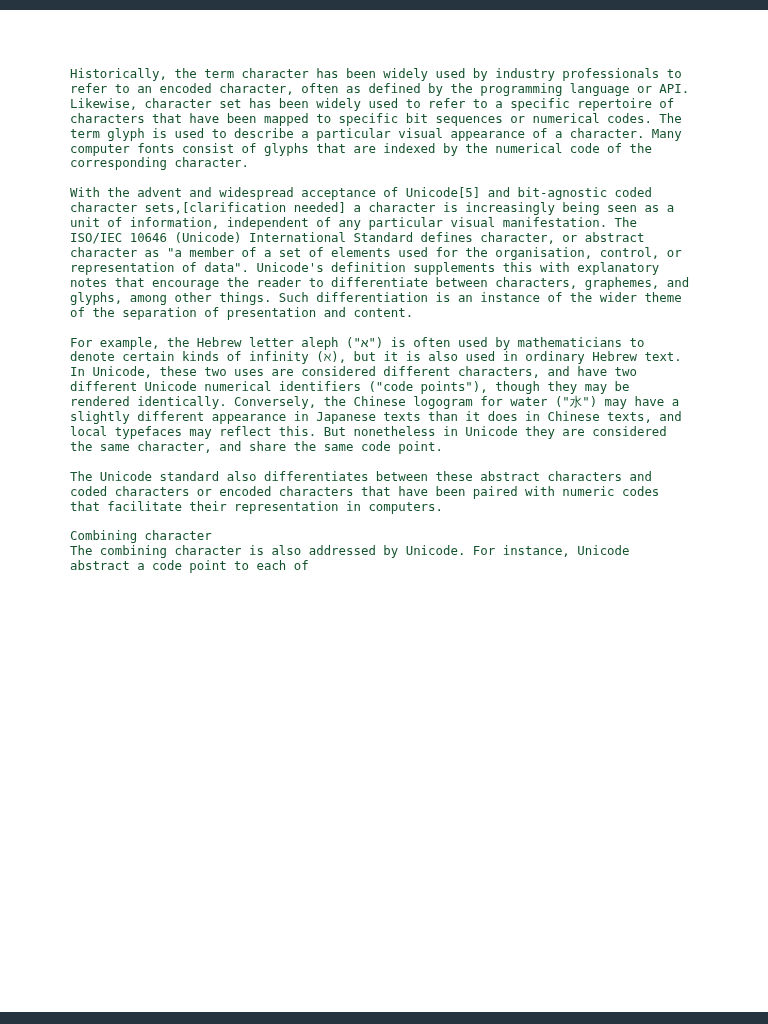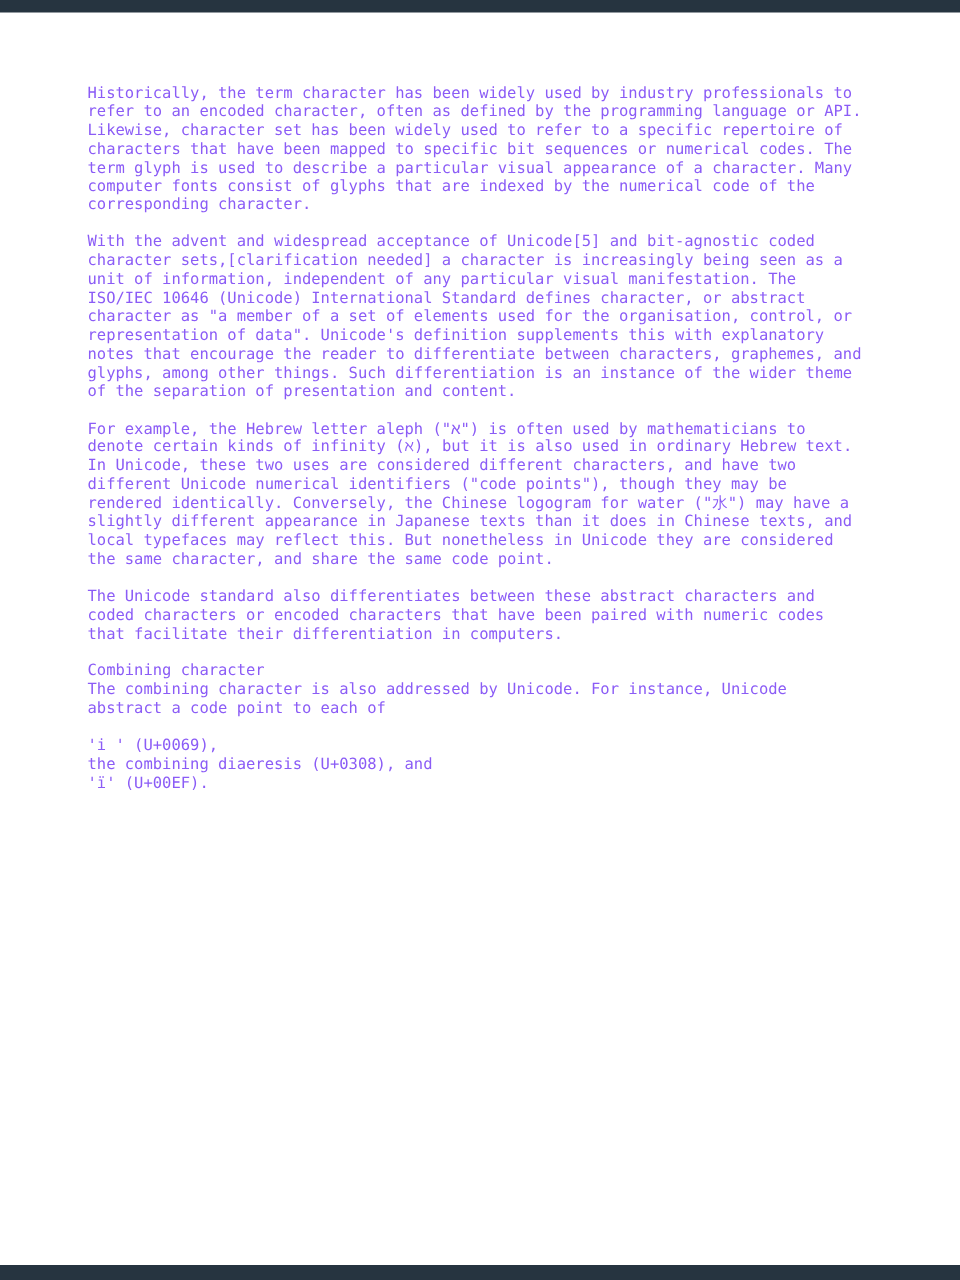--- a/index.html
+++ b/index.html
@@ -34,21 +34,21 @@
     line-height: 14.9px;
     white-space: pre;
     color: inherit;
   }
 </style>
 </head>
 <body style="background: rgb(255, 255, 255);">
 
 <div class="viewer-bar top" style="background: rgb(38, 52, 64);"></div>
 
-<div class="doc-page" style="color: #8b5cf6;">
+<div class="doc-page" style="color: #14532d;">
   <div>
       <pre class="para">Historically, the term character has been widely used by industry professionals to
 refer to an encoded character, often as defined by the programming language or API.
 Likewise, character set has been widely used to refer to a specific repertoire of
 characters that have been mapped to specific bit sequences or numerical codes. The
 term glyph is used to describe a particular visual appearance of a character. Many
 computer fonts consist of glyphs that are indexed by the numerical code of the
 corresponding character.</pre>
       <pre class="para">With the advent and widespread acceptance of Unicode[5] and bit-agnostic coded
 character sets,[clarification needed] a character is increasingly being seen as a
@@ -62,23 +62,20 @@
       <pre class="para">For example, the Hebrew letter aleph ("א") is often used by mathematicians to
 denote certain kinds of infinity (ℵ), but it is also used in ordinary Hebrew text.
 In Unicode, these two uses are considered different characters, and have two
 different Unicode numerical identifiers ("code points"), though they may be
 rendered identically. Conversely, the Chinese logogram for water ("水") may have a
 slightly different appearance in Japanese texts than it does in Chinese texts, and
 local typefaces may reflect this. But nonetheless in Unicode they are considered
 the same character, and share the same code point.</pre>
       <pre class="para">The Unicode standard also differentiates between these abstract characters and
 coded characters or encoded characters that have been paired with numeric codes
-that facilitate their differentiation in computers.</pre>
+that facilitate their representation in computers.</pre>
       <pre class="para">Combining character
 The combining character is also addressed by Unicode. For instance, Unicode
 abstract a code point to each of</pre>
-      <pre class="para">'i ' (U+0069),
-the combining diaeresis (U+0308), and
-'ï' (U+00EF).</pre>
     </div>
 </div>
 
 <div class="viewer-bar bottom" style="background: rgb(38, 52, 64);"></div>
 
 </body></html>

